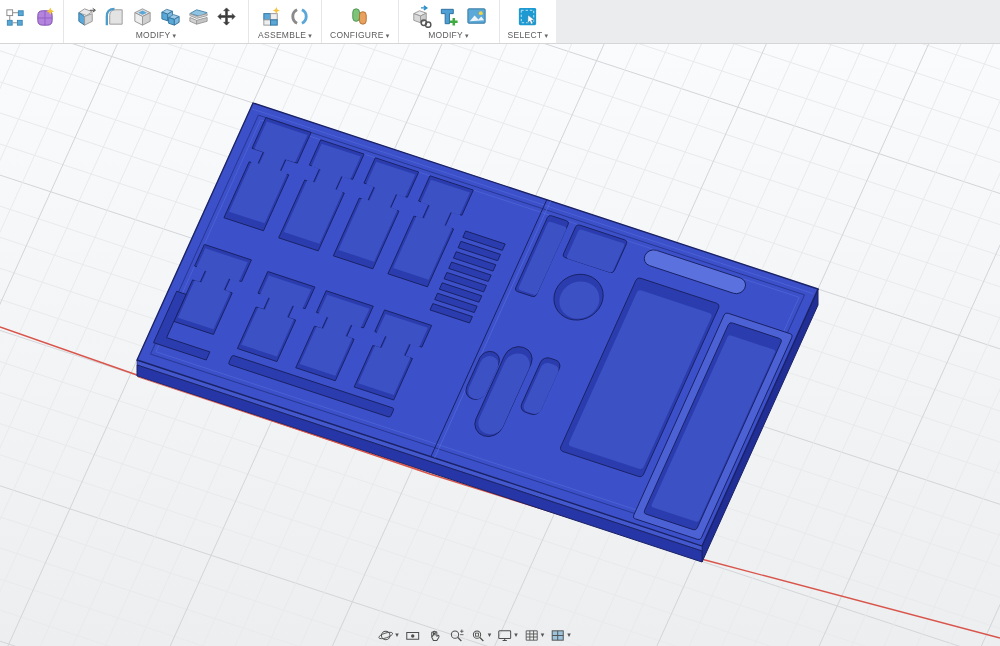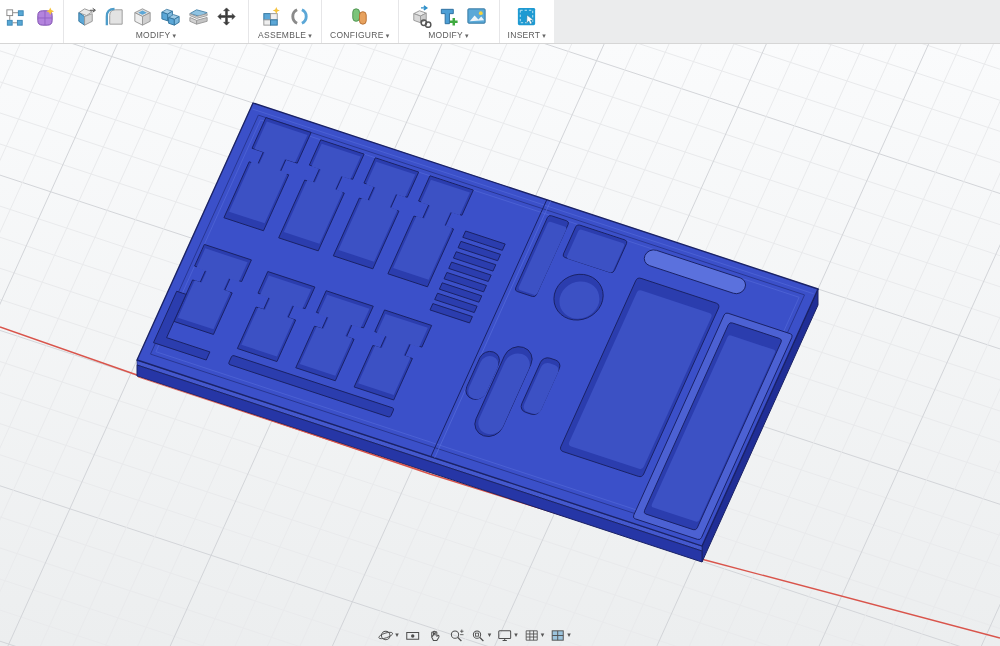--- a/index.html
+++ b/index.html
@@ -192,21 +192,21 @@
           <div class="tb-iconrow">
             <div class="tb-icon">
               <svg viewBox="0 0 24 24">
                 <rect x="3" y="3" width="18" height="18" rx="1.5" fill="#1e9ad2"></rect>
                 <rect x="5.5" y="5.5" width="13" height="13" fill="none" stroke="#bfe6f5" stroke-dasharray="2.5 2"></rect>
                 <path d="M12.5 10.5l6.5 5-2.8.4 1.5 3.2-1.8.9-1.5-3.2-2.2 2z" fill="#fff" stroke="#2a7396" stroke-width=".5"></path>
               </svg>
             </div>
           </div>
           <div class="tb-label">
-            <span>INSERT</span>
+            <span>SELECT</span>
             <span class="caret">▾</span>
           </div>
         </div>
       </div>
     <div class="tb-fill"></div>
   </div>
 
   <div class="viewport">
     <svg id="scene" width="1000" height="602">
         <defs>

